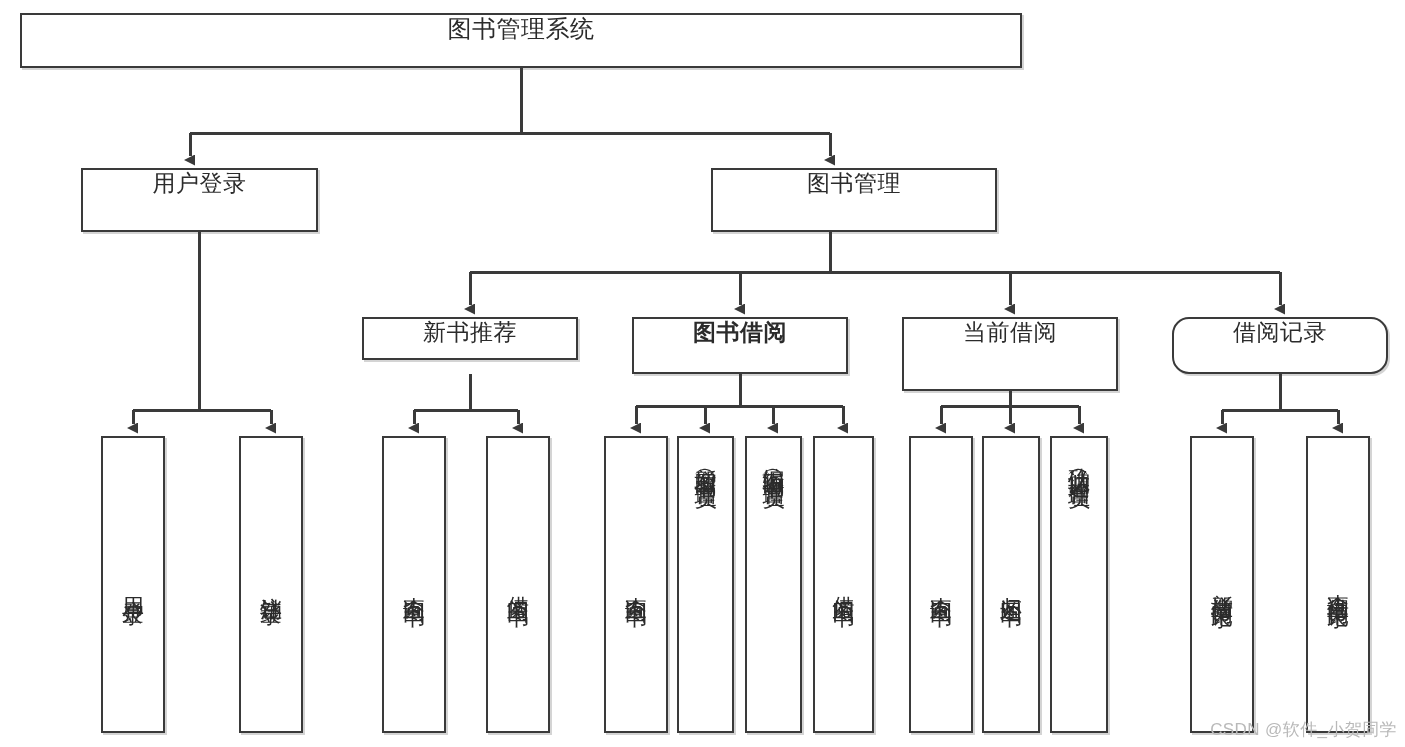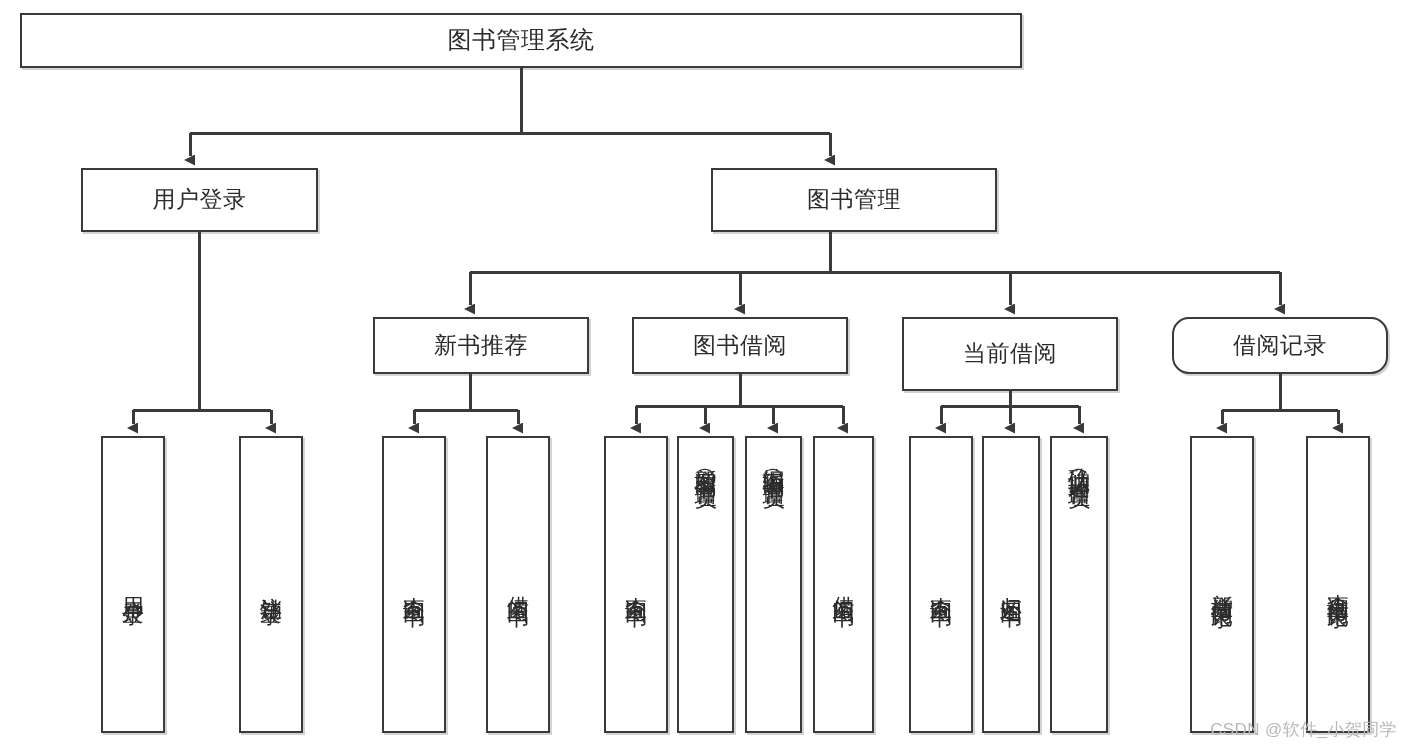--- a/index.html
+++ b/index.html
@@ -25,21 +25,20 @@
     width: 1405px;
     height: 747px;
   }
   .node {
     position: absolute;
     box-sizing: border-box;
     background: #ffffff;
     border: 2px solid #3a3a3a;
     box-shadow: 2px 2px 0 rgba(60,60,60,0.22);
     display: flex;
-    align-items: center;
     justify-content: center;
     color: #2b2b2b;
   }
   .node-label {
     color: #2b2b2b;
     line-height: 1.18;
     text-align: center;
     white-space: nowrap;
   }
   .node.horizontal .node-label {
@@ -139,24 +138,24 @@
     <span class="node-label">图书管理系统</span>
   </div>
 
   <div class="node horizontal" style="left:81px; top:168px; width:237px; height:64px;">
     <span class="node-label">用户登录</span>
   </div>
   <div class="node horizontal" style="left:711px; top:168px; width:286px; height:64px;">
     <span class="node-label">图书管理</span>
   </div>
 
-  <div class="node horizontal" style="left:362px; top:317px; width:216px; height:57px;margin-left:11px;">
+  <div class="node horizontal" style="left:362px; top:317px; width:216px; height:43px;">
     <span class="node-label">新书推荐</span>
   </div>
-  <div class="node horizontal" style="left:632px; top:317px; width:216px; height:57px;">
+  <div class="node horizontal" style="left:632px; top:317px; width:216px; height:57px;font-weight:bold;">
     <span class="node-label">图书借阅</span>
   </div>
   <div class="node horizontal" style="left:902px; top:317px; width:216px; height:74px;">
     <span class="node-label">当前借阅</span>
   </div>
   <div class="node horizontal" style="left:1172px; top:317px; width:216px; height:57px;border-radius:17px;">
     <span class="node-label">借阅记录</span>
   </div>
 
   <div class="node vertical centered" style="left:101px; top:436px; width:64px; height:297px;">

